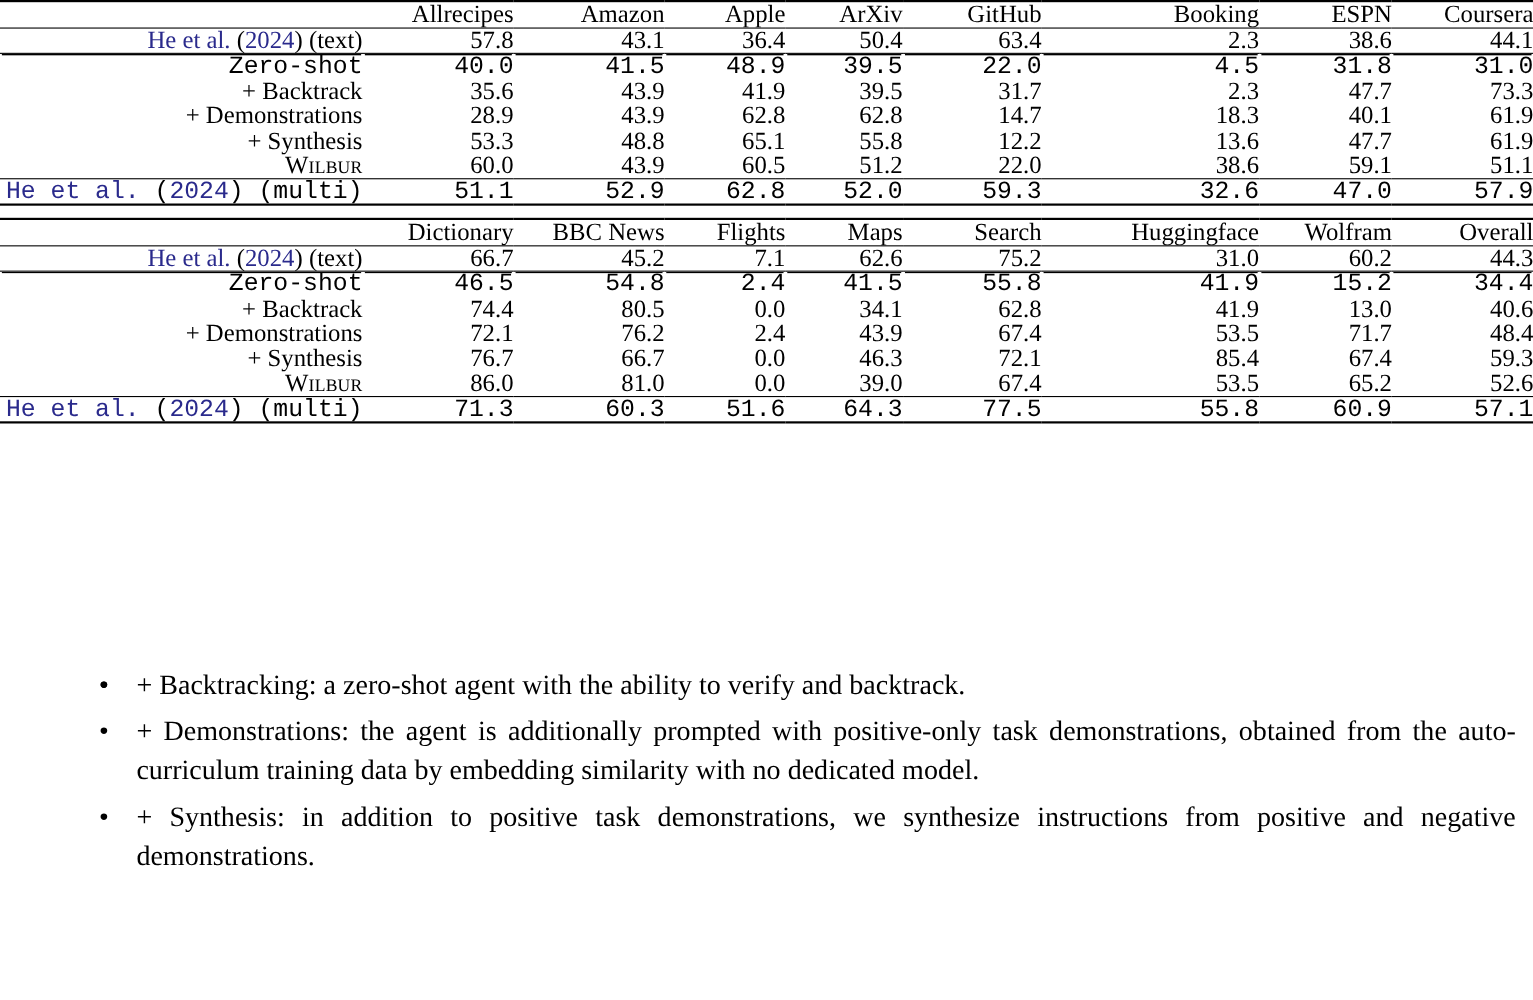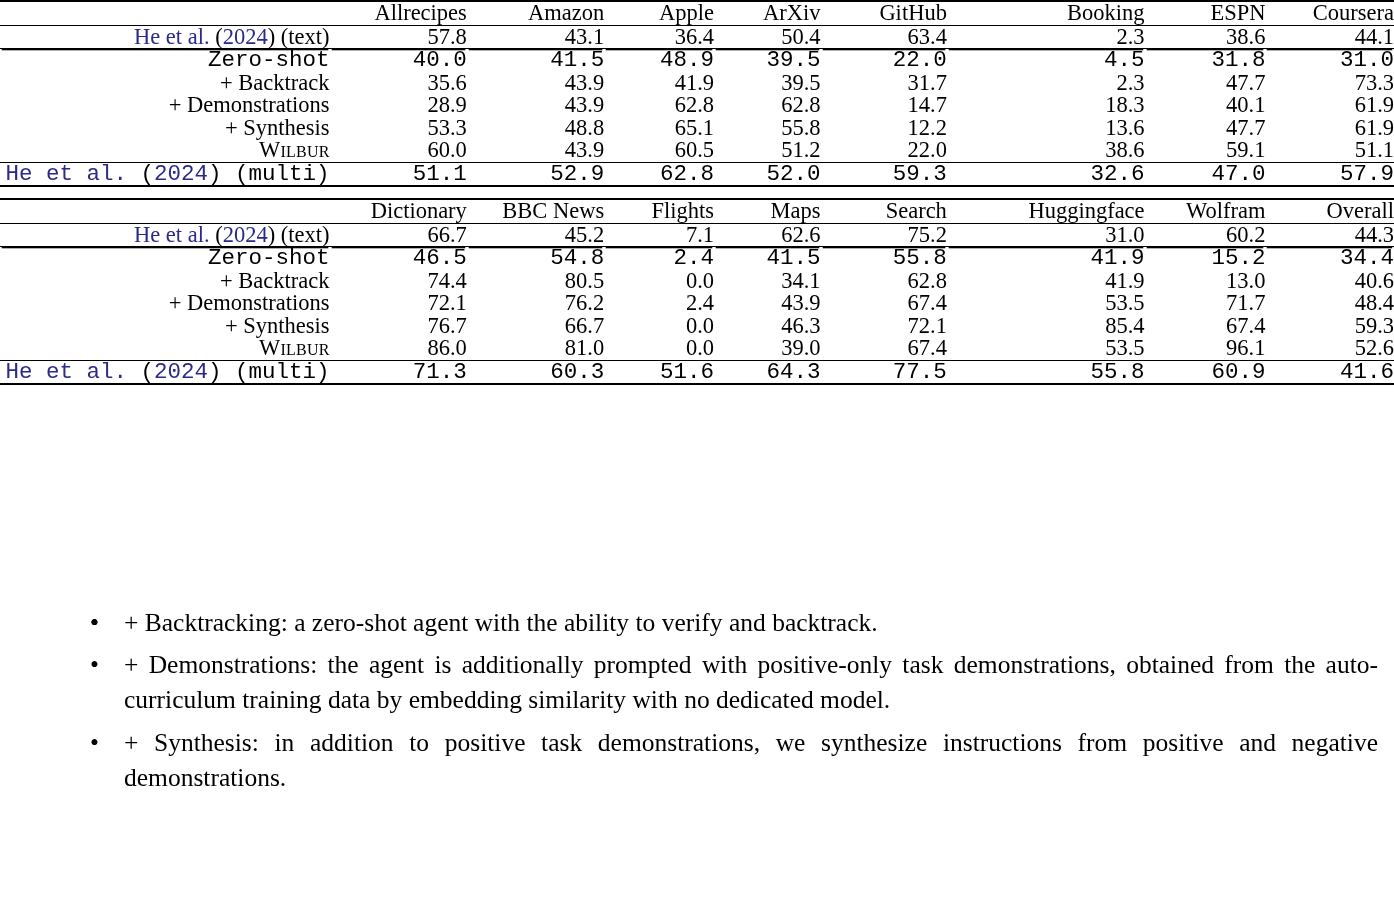--- a/index.html
+++ b/index.html
@@ -305,33 +305,33 @@
             <td class="num cell">59.3</td>
           </tr>
           <tr>
             <td class="colname cell"><span class="sc">Wilbur</span></td>
             <td class="num cell bold">86.0</td>
             <td class="num cell bold">81.0</td>
             <td class="num cell">0.0</td>
             <td class="num cell">39.0</td>
             <td class="num cell">67.4</td>
             <td class="num cell">53.5</td>
-            <td class="num cell">96.1</td>
+            <td class="num cell">65.2</td>
             <td class="num cell bold">52.6</td>
           </tr>
           <tr class="rule-mid">
             <td class="colname cell cite"><span class="">He et al. </span><span class="plain">(</span><span class="">2024</span><span class="plain">) (multi)</span></td>
             <td class="num cell">71.3</td>
             <td class="num cell">60.3</td>
             <td class="num cell">51.6</td>
             <td class="num cell">64.3</td>
             <td class="num cell">77.5</td>
             <td class="num cell">55.8</td>
             <td class="num cell">60.9</td>
-            <td class="num cell">41.6</td>
+            <td class="num cell">57.1</td>
           </tr>
           <tr class="rule-bottom">
             <td style="height: 0px;"></td>
             <td style="height: 0px;"></td>
             <td style="height: 0px;"></td>
             <td style="height: 0px;"></td>
             <td style="height: 0px;"></td>
             <td style="height: 0px;"></td>
             <td style="height: 0px;"></td>
             <td style="height: 0px;"></td>

